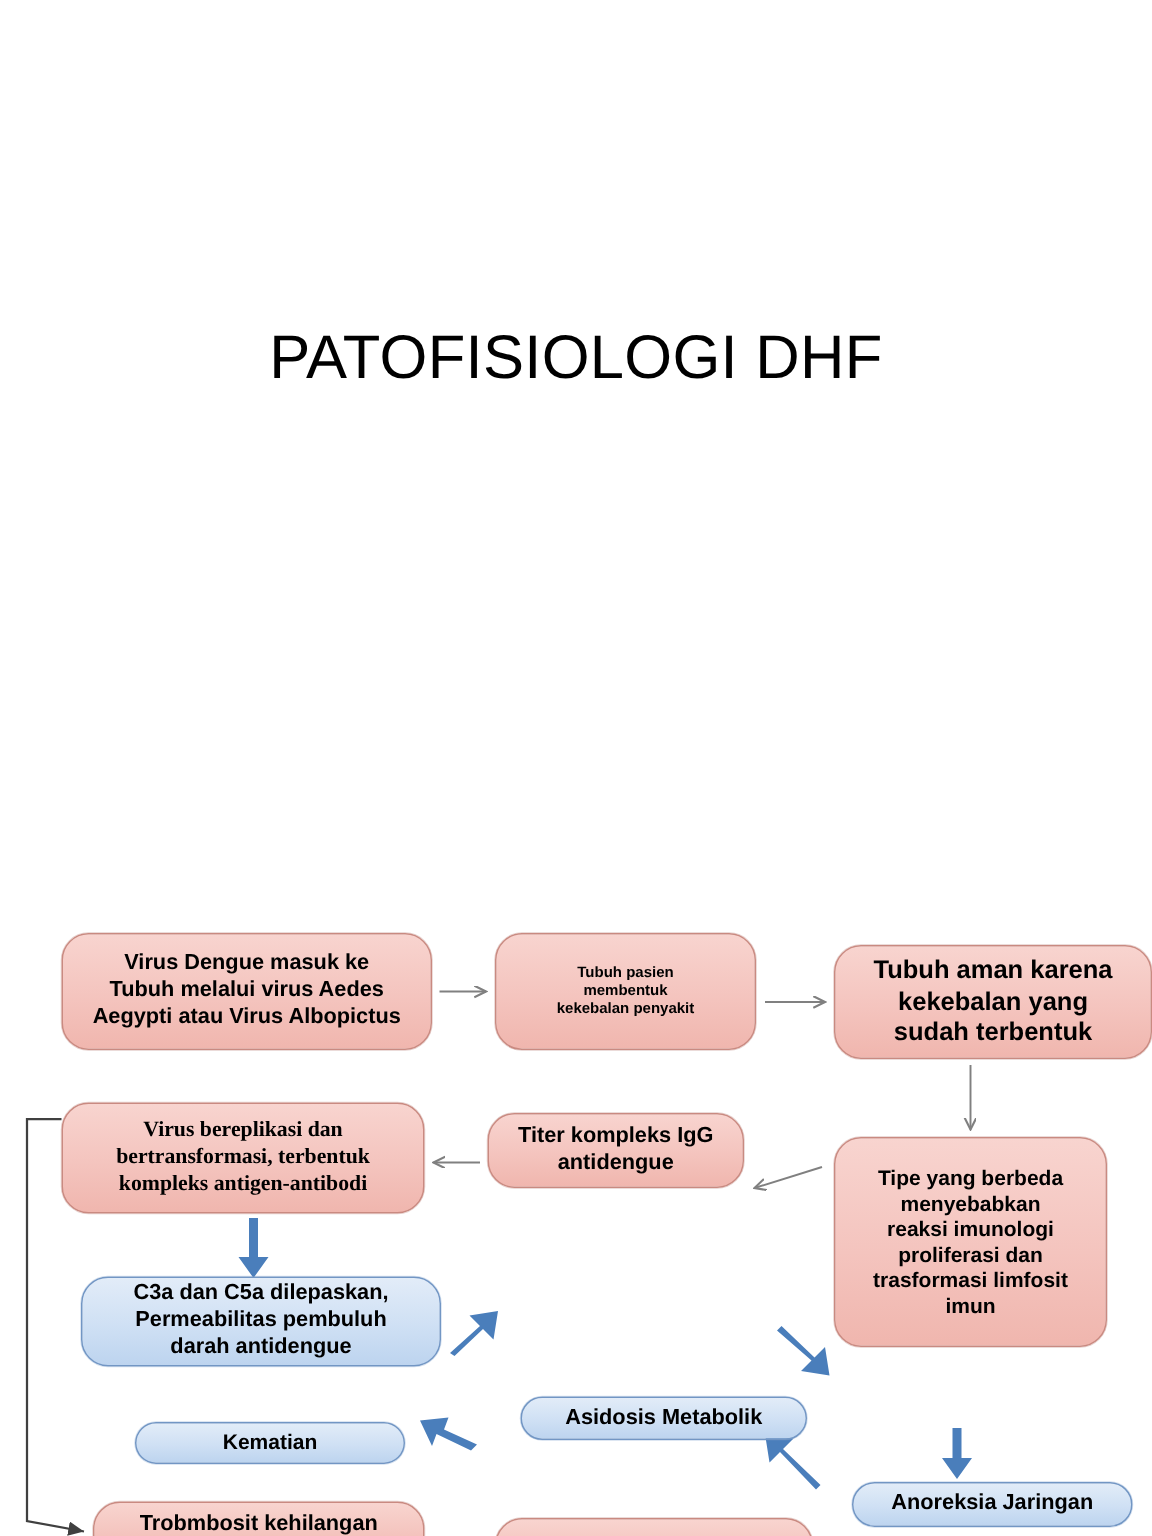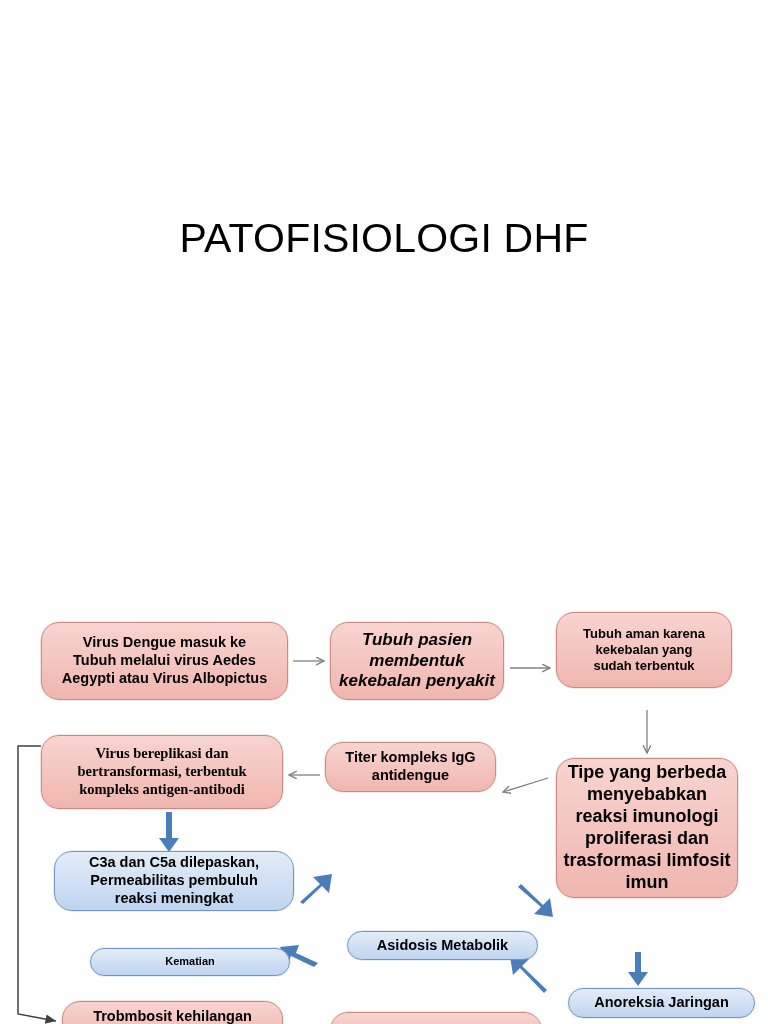--- a/index.html
+++ b/index.html
@@ -92,51 +92,51 @@
       <path d="M547,990 L522,966 L529,959 L510,956 L513,975 L520,968 L544,993 Z"></path>
 
       <path d="M318,963 L296,953 L299,945 L280,947 L288,964 L291,956 L314,967 Z"></path>
     </g>
   </svg>
 
   <div class="box pink" style="left:41px;top:622px;width:247px;height:78px;font-size:14.5px;">Virus Dengue masuk ke
 Tubuh melalui virus Aedes
 Aegypti atau Virus Albopictus</div>
 
-  <div class="box pink" style="left:330px;top:622px;width:174px;height:78px;font-size:17px;font-style:italic;">Tubuh pasien
+  <div class="box pink" style="left:330px;top:622px;width:174px;height:78px;font-size:10px;">Tubuh pasien
 membentuk
 kekebalan penyakit</div>
 
-  <div class="box pink" style="left:556px;top:612px;width:176px;height:76px;font-size:13px;">Tubuh aman karena
+  <div class="box pink" style="left:556px;top:630px;width:212px;height:76px;font-size:17px;">Tubuh aman karena
 kekebalan yang
 sudah terbentuk</div>
 
   <div class="box pink" style="left:41px;top:735px;width:242px;height:74px;font-size:14.5px;font-family:Liberation Serif, serif;">Virus bereplikasi dan
 bertransformasi, terbentuk
 kompleks antigen-antibodi</div>
 
   <div class="box pink" style="left:325px;top:742px;width:171px;height:50px;font-size:14.5px;">Titer kompleks IgG
 antidengue</div>
 
-  <div class="box pink" style="left:556px;top:758px;width:182px;height:140px;font-size:18px;">Tipe yang berbeda
+  <div class="box pink" style="left:556px;top:758px;width:182px;height:140px;font-size:14px;">Tipe yang berbeda
 menyebabkan
 reaksi imunologi
 proliferasi dan
 trasformasi limfosit
 imun</div>
 
   <div class="box blue" style="left:54px;top:851px;width:240px;height:60px;font-size:14.5px;">C3a dan C5a dilepaskan,
 Permeabilitas pembuluh
-reaksi meningkat</div>
+darah antidengue</div>
 
 
 
   <div class="box blue" style="left:323px;top:931px;width:191px;height:29px;font-size:14.5px;margin-left:24px;">Asidosis Metabolik</div>
 
-  <div class="box blue" style="left:90px;top:948px;width:200px;height:28px;font-size:11px;text-align:right;">Kematian</div>
+  <div class="box blue" style="left:90px;top:948px;width:180px;height:28px;font-size:14px;text-align:right;">Kematian</div>
 
   <div class="box blue" style="left:568px;top:988px;width:187px;height:30px;font-size:14.5px;">Anoreksia Jaringan</div>
 
   <div class="box pink" style="left:62px;top:1001px;width:221px;height:40px;font-size:14.5px;align-items:flex-start;padding-top:6px;">Trobmbosit kehilangan</div>
 
   <div class="box pink" style="left:330px;top:1012px;width:212px;height:40px;font-size:14.5px;"></div>
 
 </div>
 
 </body></html>

